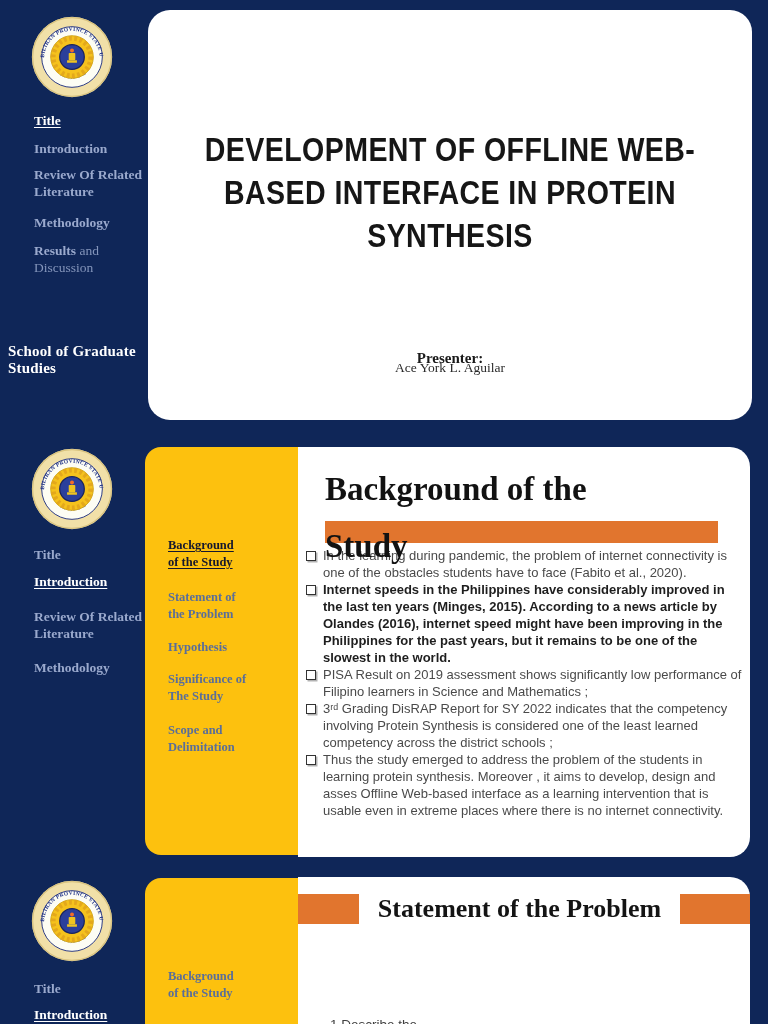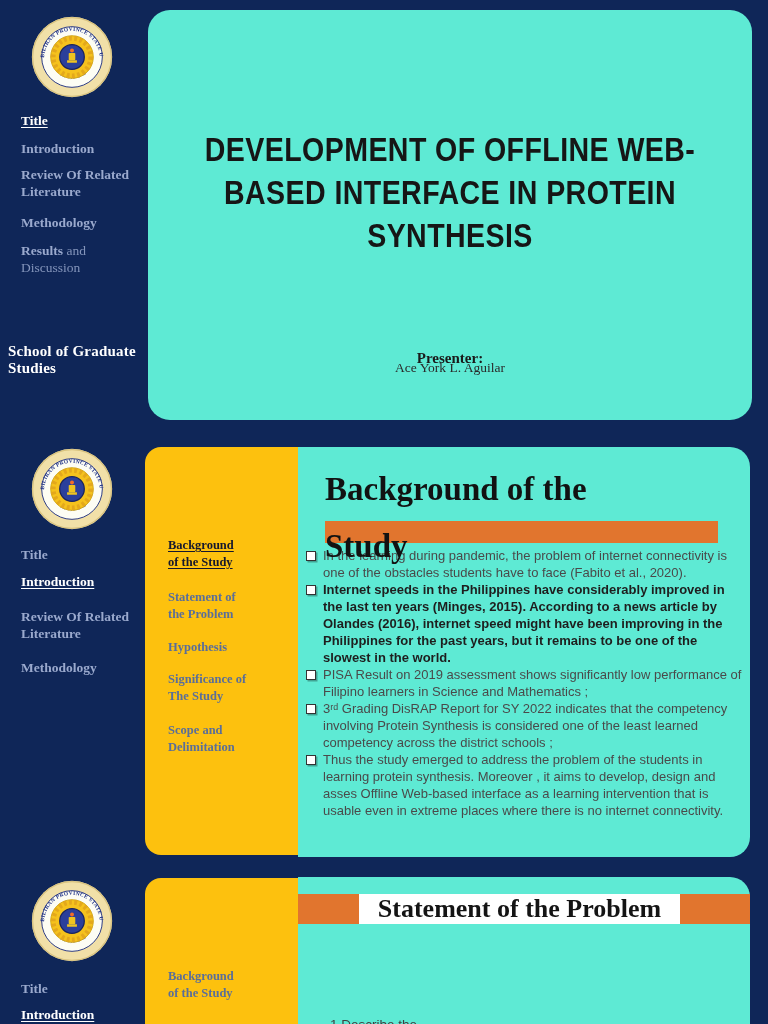--- a/index.html
+++ b/index.html
@@ -5,31 +5,31 @@
 <style>
   html,body{margin:0;padding:0;background:#0f2658;}
   .screen{position:relative;width:768px;height:1024px;background:#0f2658;overflow:hidden;
           font-family:"Liberation Serif",serif;}
   .slide{position:absolute;left:0;width:768px;height:432px;}
   #slide1{top:0;} #slide2{top:432px;} #slide3{top:864px;height:440px;}
 
   
   .sidebar{position:absolute;left:0;top:0;width:145px;height:100%;}
   .logo{position:absolute;left:31px;top:16px;width:82px;height:82px;}
-  .nav-item{position:absolute;left:21px;width:114px;font-weight:bold;font-size:13.5px;
+  .nav-item{position:absolute;left:34px;width:114px;font-weight:bold;font-size:13.5px;
             line-height:17px;color:#9aa9cd;cursor:pointer;}
   .nav-item span{display:inline;}
   .nav-line{display:block;}
   .nav-item.active{color:#ffffff;text-decoration:underline;text-underline-offset:2px;}
   .nav-dim{color:#8495bb;font-weight:normal;}
   .sgs-footer{position:absolute;left:8px;top:343px;width:135px;color:#ffffff;
               font-size:15px;font-weight:bold;letter-spacing:.2px;}
 
   
-  .card{position:absolute;background:#5eead4;}
+  .card{position:absolute;background:#ffffff;}
   #slide1 .card{left:148px;top:10px;width:604px;height:410px;border-radius:22px;}
   #slide2 .card{left:298px;top:15px;width:452px;height:410px;border-radius:0 20px 20px 0;}
   #slide3 .card{left:298px;top:13px;width:452px;height:410px;border-radius:0 20px 20px 0;}
 
   
   .s1-title{position:absolute;left:0;top:118px;width:100%;text-align:center;
             font-family:"Liberation Sans",sans-serif;font-weight:bold;font-size:34px;
             line-height:43px;color:#161616;transform:scaleX(.84);letter-spacing:.5px;}
   .s1-presenter{position:absolute;left:0;top:340px;width:100%;text-align:center;
                 font-weight:bold;font-size:15px;color:#1a1a1a;}

